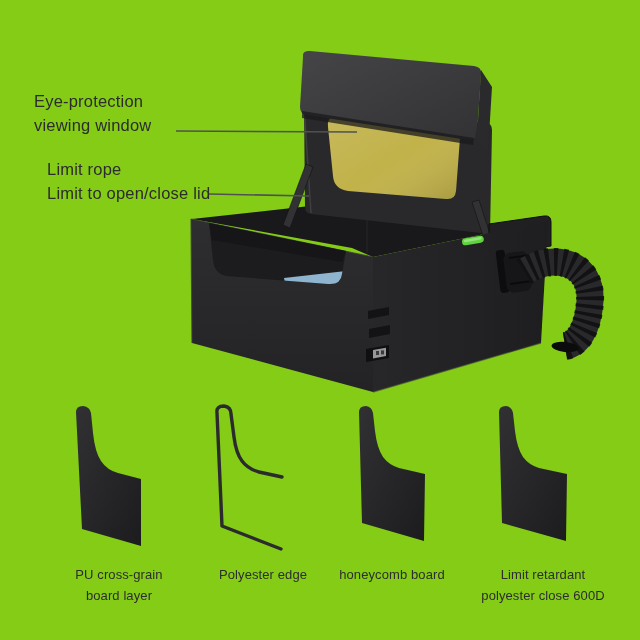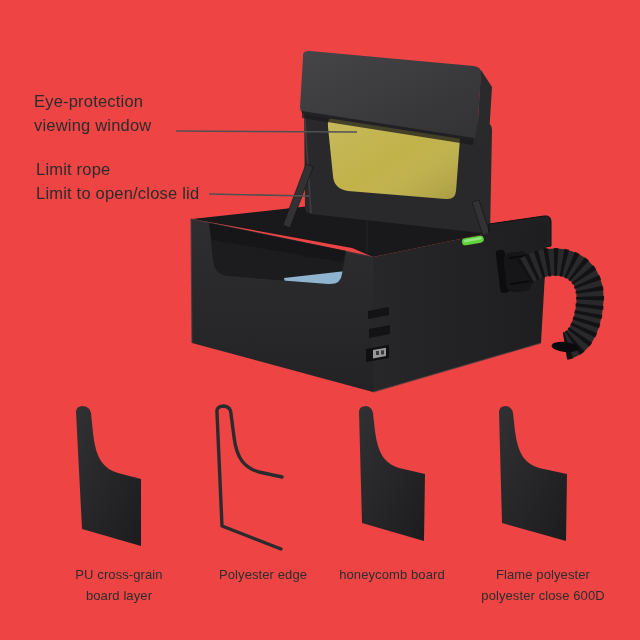--- a/index.html
+++ b/index.html
@@ -1,26 +1,26 @@
 <!DOCTYPE html>
 <html><head>
 <meta charset="utf-8">
 <style>
   html,body{margin:0;padding:0;background:#f4f4f4;}
   .stage{
-    position:relative;width:640px;height:640px;background:#ef4444;
+    position:relative;width:640px;height:640px;background:#84cc16;
     font-family:"Liberation Sans",sans-serif;overflow:hidden;
   }
   .art{position:absolute;left:0;top:0;}
   .callout{
     position:absolute;color:#2c2c2c;font-size:16.5px;line-height:24px;
     letter-spacing:.2px;font-weight:500;white-space:nowrap;
   }
   .callout-a{left:34px;top:89px;}
-  .callout-b{left:36px;top:157px;}
+  .callout-b{left:47px;top:157px;}
   .mat-label{
     position:absolute;top:564px;color:#2d2d2d;font-size:13px;line-height:21px;
     letter-spacing:.1px;text-align:center;font-weight:500;
   }
   .mat-label-1{left:39px;width:160px;}
   .mat-label-2{left:183px;width:160px;}
   .mat-label-3{left:312px;width:160px;}
   .mat-label-4{left:458px;width:170px;}
 </style>
 </head>
@@ -141,17 +141,17 @@
     <div>PU cross-grain</div>
     <div>board layer</div>
   </div>
   <div class="mat-label mat-label-3">
     <div>honeycomb board</div>
   </div>
   <div class="mat-label mat-label-2">
     <div>Polyester edge</div>
   </div>
   <div class="mat-label mat-label-4">
-    <div>Flame polyester</div>
+    <div>Limit retardant</div>
     <div>polyester close 600D</div>
   </div>
 
 </div>
 
 </body></html>

